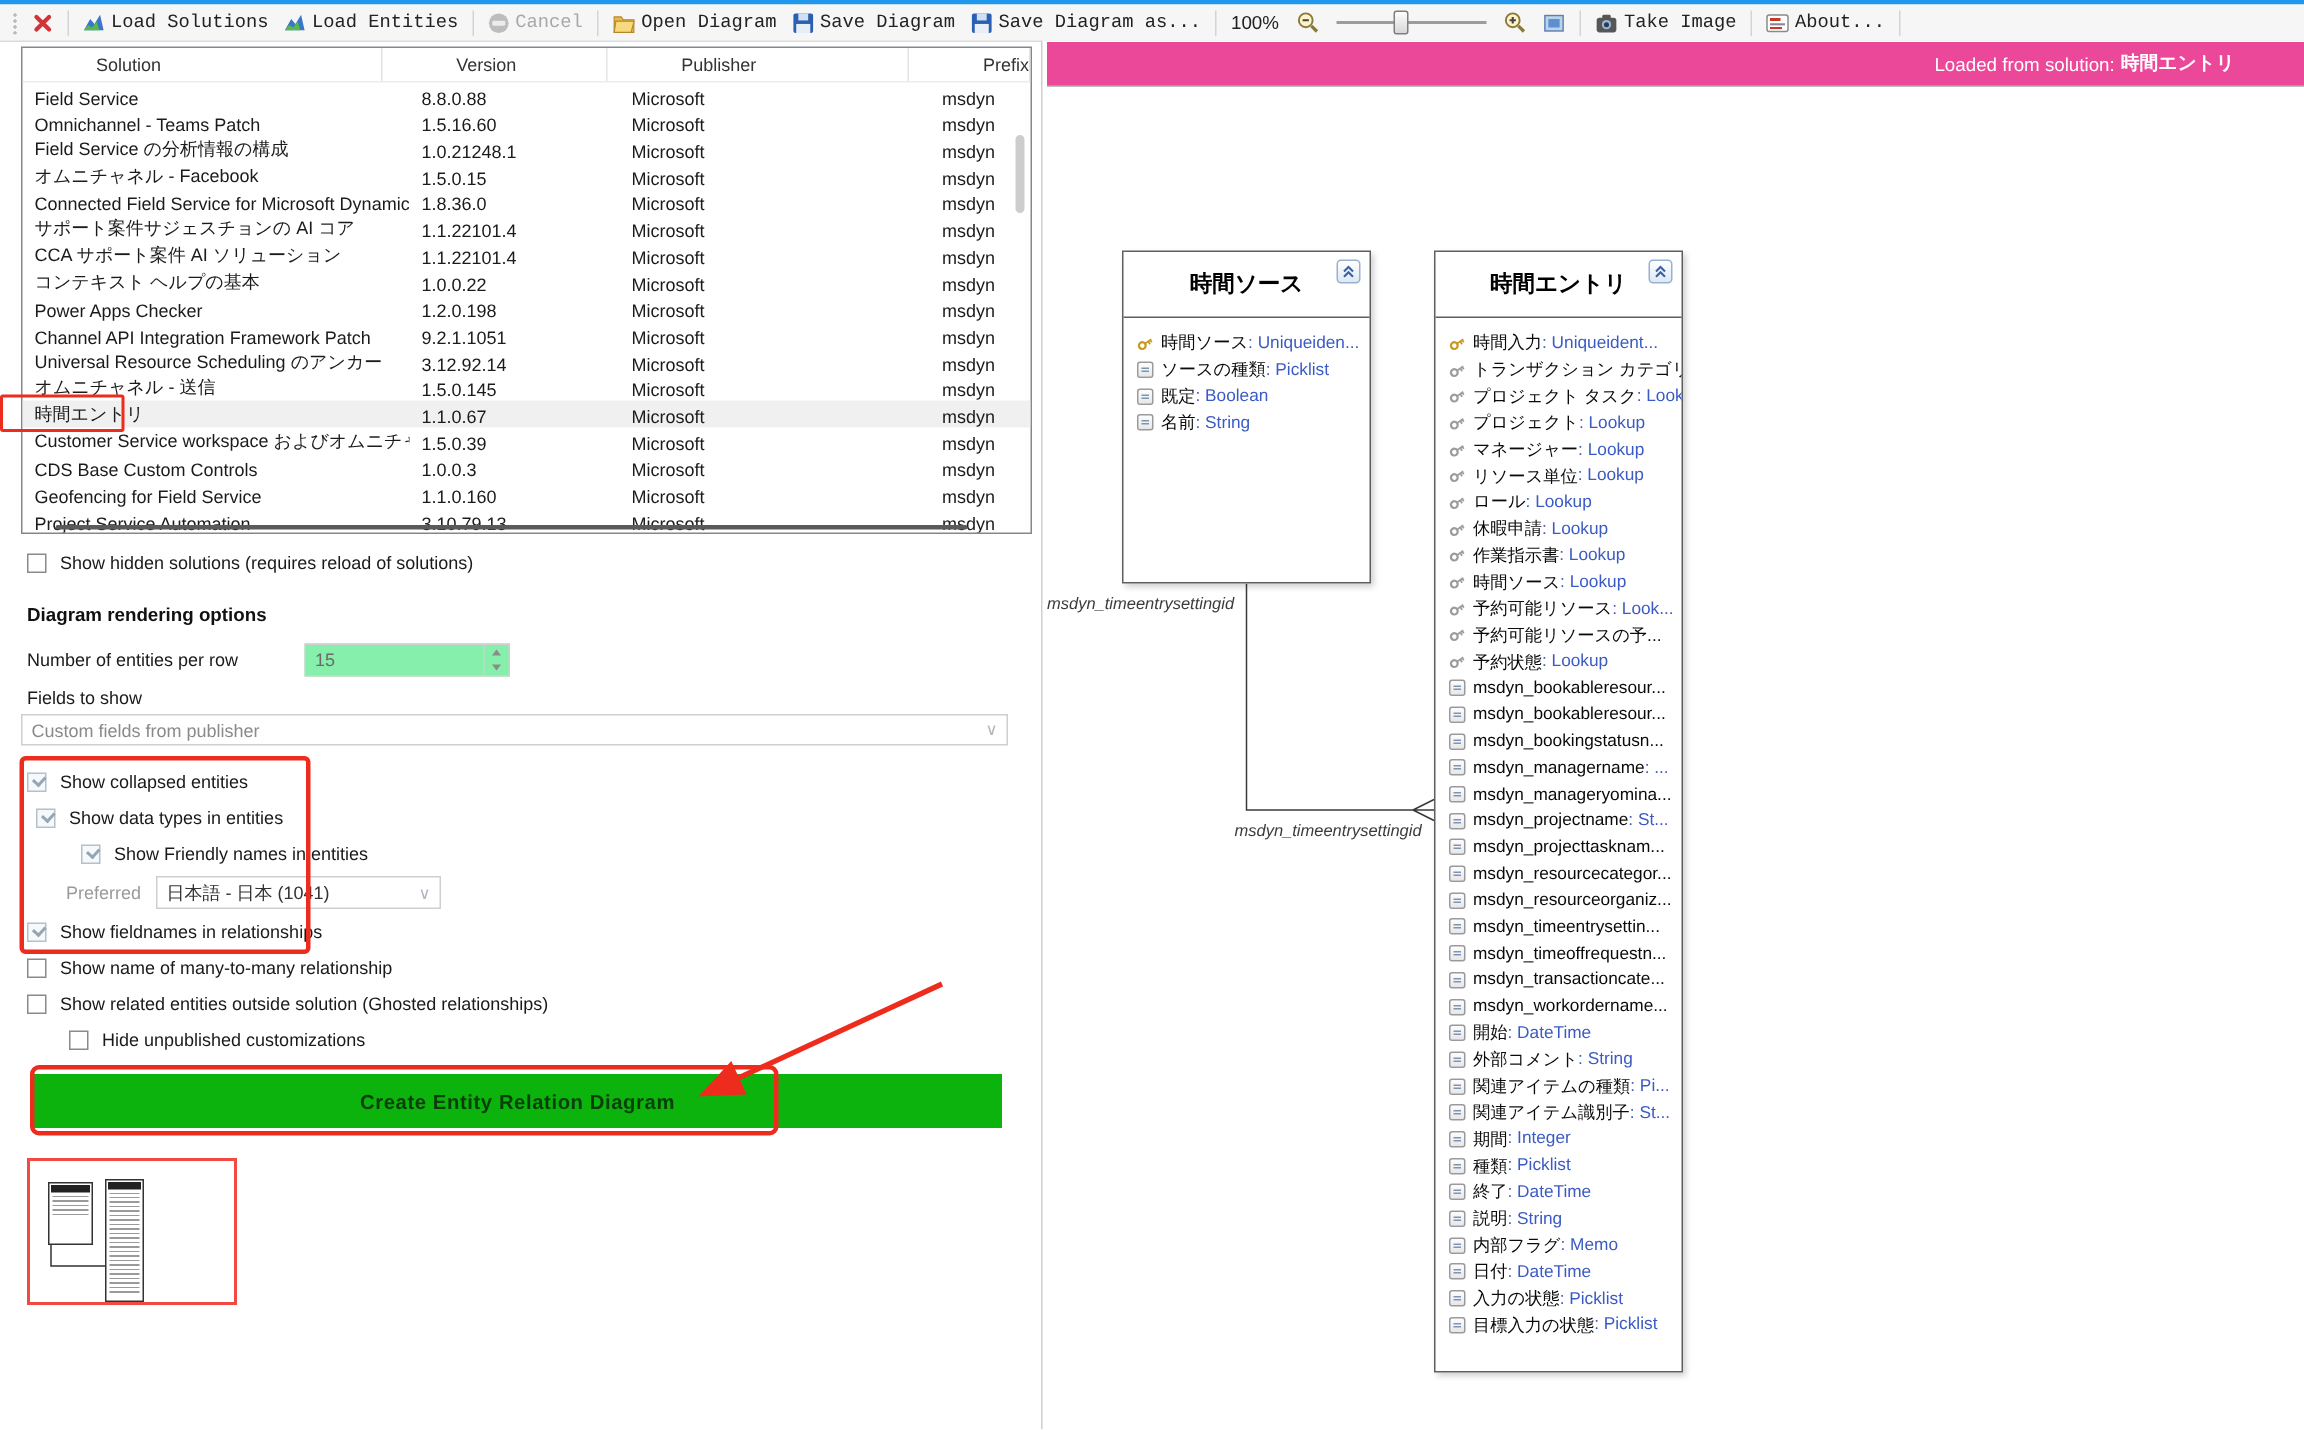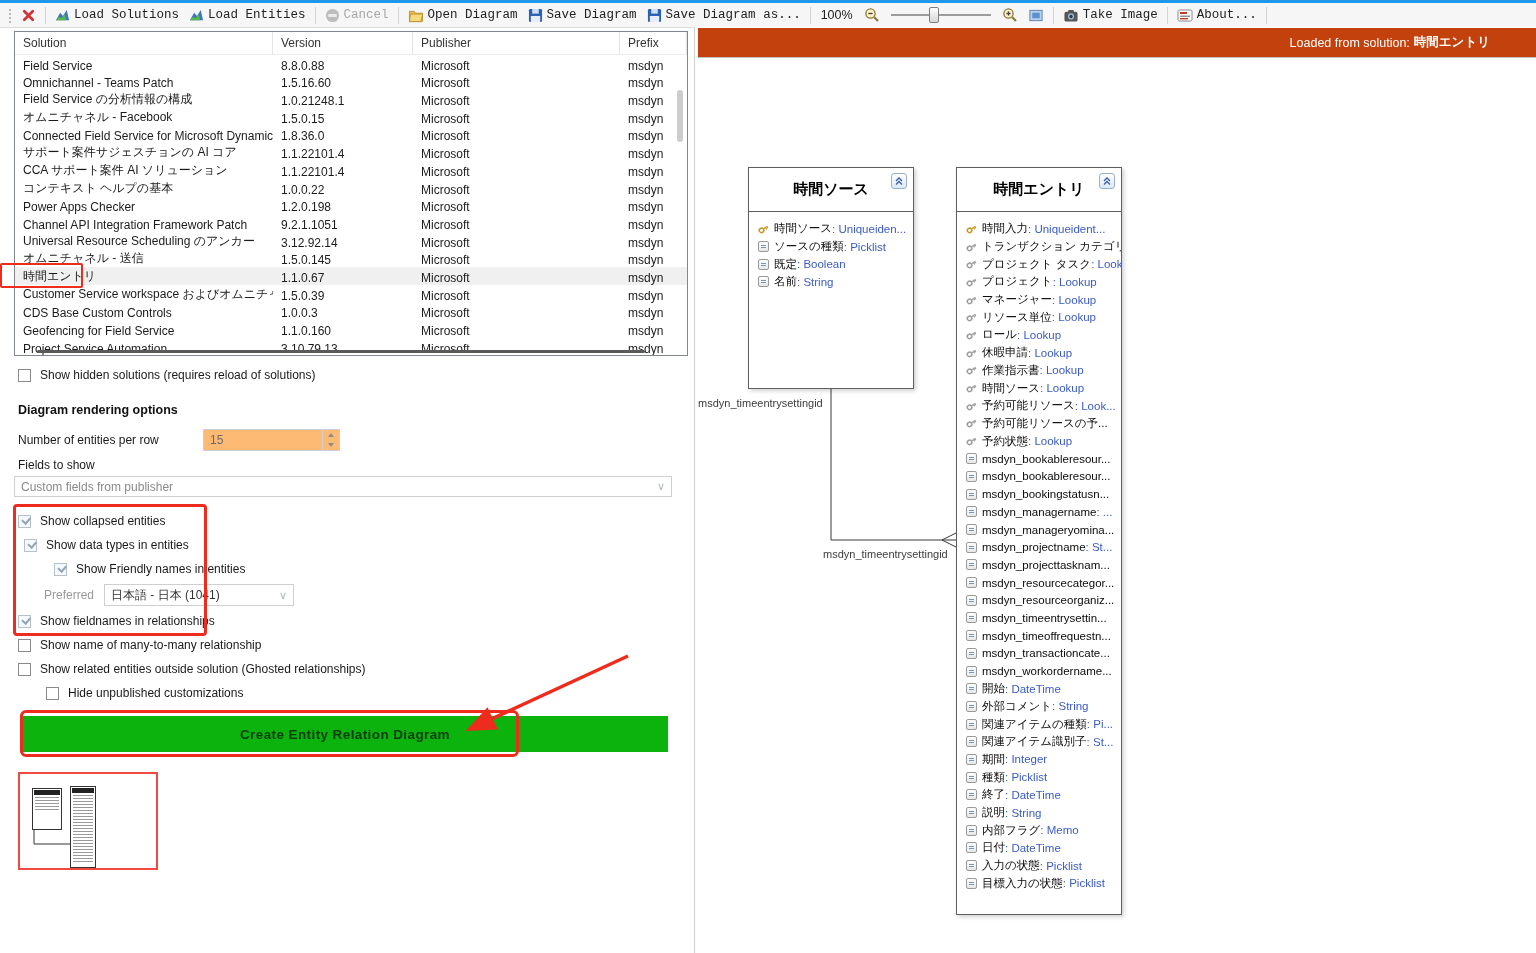--- a/index.html
+++ b/index.html
@@ -15,38 +15,38 @@
   .tb-btn svg { display:block; }
   .tb-btn.disabled { color:#a8a8a8; }
   .tb-zoomlabel { padding:0 6px; }
   .tb-slider { position:relative; width:100px; height:18px; margin:0 6px; }
   .tb-slider .track { position:absolute; left:0; right:0; top:8px; height:2px; background:#9c9c9c; }
   .tb-slider .thumb { position:absolute; left:38px; top:1px; width:10px; height:16px; background:linear-gradient(#fdfdfd,#d7d7d7); border:1px solid #7e7e7e; border-radius:2px; }
 
   
   .listview { position:absolute; left:14px; top:31px; width:674px; height:325px; border:1px solid #828790; background:#fff; overflow:hidden; font-size:12px; }
   .lv-header { display:flex; height:23px; align-items:center; color:#333; border-bottom:1px solid #ececec; }
-  .lv-header .hc { height:100%; display:flex; align-items:center; padding-left:8px; border-right:1px solid #e4e4e4; }
+  .lv-header .hc { height:100%; display:flex; align-items:center; padding-left:8px; border-right:1px solid #e4e4e4;margin-left:41px; }
   .lv-body { position:relative; }
   .lv-row { display:flex; height:17.7px; align-items:flex-end; color:#1b1b1b; }
   .lv-row.selected { background:#f0f0f0; }
   .lv-cell { padding-left:8px; overflow:hidden; white-space:nowrap; }
   .c0 { width:258px; } .c1 { width:140px; } .c2 { width:207px; } .c3 { flex:1; }
   .lv-vscroll { position:absolute; right:4px; top:58px; width:6px; height:52px; background:#cdcdcd; border-radius:3px; }
   .lv-hscroll { position:absolute; left:22px; bottom:2px; width:608px; height:3px; background:#5a5a5a; border-radius:2px; }
 
   
   .opt-label { position:absolute; font-size:12px; color:#1a1a1a; white-space:nowrap; }
   .opt-label.gray { color:#9a9a9a; }
   .opt-title { position:absolute; font-size:12.5px; font-weight:bold; color:#111; }
   .cbrow { position:absolute; display:flex; align-items:center; gap:9px; font-size:12px; color:#1a1a1a; }
   .cbbox { width:13px; height:13px; border:1px solid #8a8a8a; background:#fff; position:relative; flex:0 0 auto; }
   .cbbox.checked { border-color:#b6c0ca; background:#f6f9fb; }
   .cbbox.checked::after { content:""; position:absolute; left:2.5px; top:1px; width:6px; height:3.5px; border-left:2px solid #94a5b4; border-bottom:2px solid #94a5b4; transform:rotate(-48deg); }
-  .spinner { position:absolute; left:203px; top:429px; width:137px; height:22px; border:1px solid #cfcfcf; background:#fdba74; color:#6a6a6a; font-size:12px; display:flex; align-items:center; padding-left:6px; }
+  .spinner { position:absolute; left:203px; top:429px; width:137px; height:22px; border:1px solid #cfcfcf; background:#86efac; color:#6a6a6a; font-size:12px; display:flex; align-items:center; padding-left:6px; }
   .spin-btns { position:absolute; right:0; top:0; width:17px; height:100%; border-left:1px solid #cfcfcf; display:flex; flex-direction:column; }
   .spin-btns div { flex:1; display:flex; align-items:center; justify-content:center; }
   .tri-up { width:0; height:0; border-left:3.5px solid transparent; border-right:3.5px solid transparent; border-bottom:4px solid #8b8b8b; }
   .tri-dn { width:0; height:0; border-left:3.5px solid transparent; border-right:3.5px solid transparent; border-top:4px solid #8b8b8b; }
   .ddown { position:absolute; border:1px solid #cfcfcf; background:#fff; font-size:12px; display:flex; align-items:center; padding:0 6px; color:#8a8a8a; }
   .ddown .chev { margin-left:auto; color:#aeb7bf; font-size:11px; }
   .ddown.dark { color:#333; }
   .create-btn { position:absolute; left:22px; top:716px; width:646px; height:36px; background:#0db30d; border:none; font-family:inherit; font-size:13.5px; font-weight:bold; color:#073f07; letter-spacing:.4px; cursor:pointer; }
 
   
@@ -55,36 +55,36 @@
   .mini-box .mh { height:5px; margin:1px; background:#222; }
   .mini-box .ml { margin:2px; height:calc(100% - 12px); background:repeating-linear-gradient(#9a9a9a 0 1px, transparent 1px 3px); }
   .mini-conn { position:absolute; left:0; top:0; }
 
   
   .ann-rect { position:absolute; border:3px solid #ee2c1e; border-radius:4px; pointer-events:none; }
   .ann-svg { position:absolute; pointer-events:none; }
 
   
   .right-panel { position:absolute; left:694px; top:27px; width:842px; height:926px; background:#fff; border-left:1px solid #cfcfcf; }
-  .rp-header { position:absolute; left:3px; top:1px; right:0; height:30px; background:#c2410c; border-bottom:1px solid #bdbdbd; color:#fff; font-size:12.5px; display:flex; align-items:center; justify-content:flex-end; padding-right:46px; }
+  .rp-header { position:absolute; left:3px; top:1px; right:0; height:30px; background:#ec4899; border-bottom:1px solid #bdbdbd; color:#fff; font-size:12.5px; display:flex; align-items:center; justify-content:flex-end; padding-right:46px; }
   .rp-header b { font-weight:bold; margin-left:4px; }
   .entity { position:absolute; width:166px; background:#fff; border:1px solid #5f5f5f; box-shadow:2px 2px 4px rgba(0,0,0,.18); }
   .ent-header { position:relative; height:44px; border-bottom:1px solid #5f5f5f; display:flex; align-items:center; justify-content:center; }
   .ent-title { font-size:15px; font-weight:bold; color:#000; }
   .collapse-btn { position:absolute; right:6px; top:5px; width:16px; height:16px; border:1px solid #9ab0d0; border-radius:3px; background:linear-gradient(#ffffff,#dde8f5); display:flex; align-items:center; justify-content:center; }
   .ent-body { padding:8px 0 0 8px; }
   .fld { display:flex; align-items:center; height:17.7px; font-size:11.5px; white-space:nowrap; overflow:hidden; }
   .fic { flex:0 0 auto; width:13px; height:12px; margin-right:4px; display:flex; align-items:center; justify-content:center; }
   .key-gold-icon { color:#c9981f; }
   .key-gray-icon { color:#9c9c9c; }
   .attr-icon i { display:block; width:11px; height:11px; border:1px solid #9a9a9a; border-radius:2px; background:linear-gradient(#fdfdfd,#e7e7e7); position:relative; }
   .attr-icon i::after { content:""; position:absolute; left:2px; top:3px; width:5px; height:1px; background:#7d95b5; box-shadow:0 2px 0 #7d95b5; }
   .fname { color:#0a0a0a; }
   .ftype { color:#3b5bc4; }
-  .rel-label { position:absolute; font-size:11px; color:#3c3c3c; white-space:nowrap; }
+  .rel-label { position:absolute; font-size:11px; color:#3c3c3c; white-space:nowrap;font-style:italic; }
 </style>
 </head>
 <body>
 
 <div id="app">
 
   <div class="top-accent"></div>
 
   <div class="toolbar">
     <div class="tb-grip"></div>

